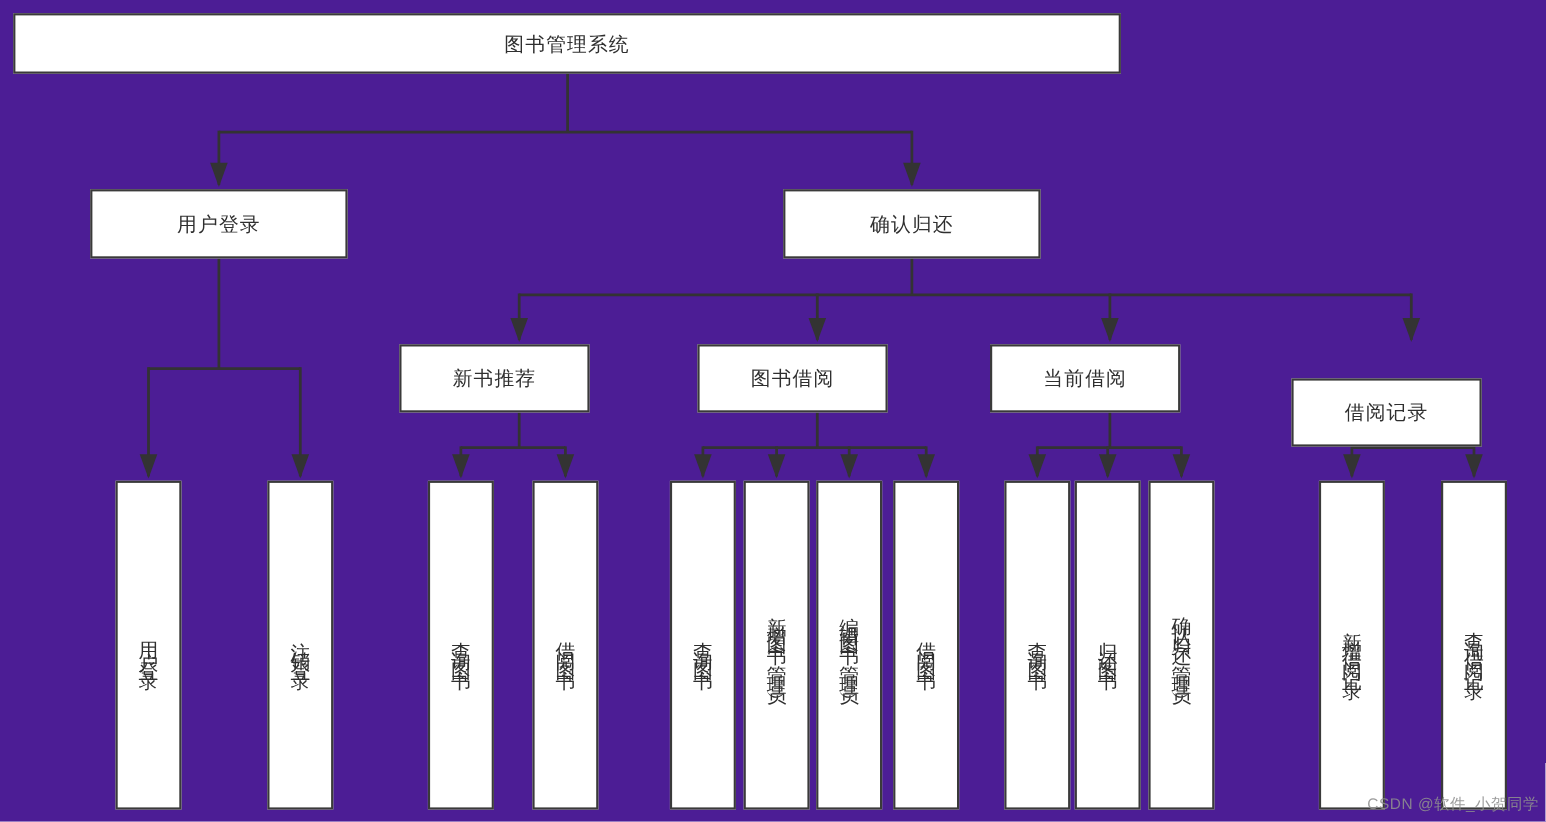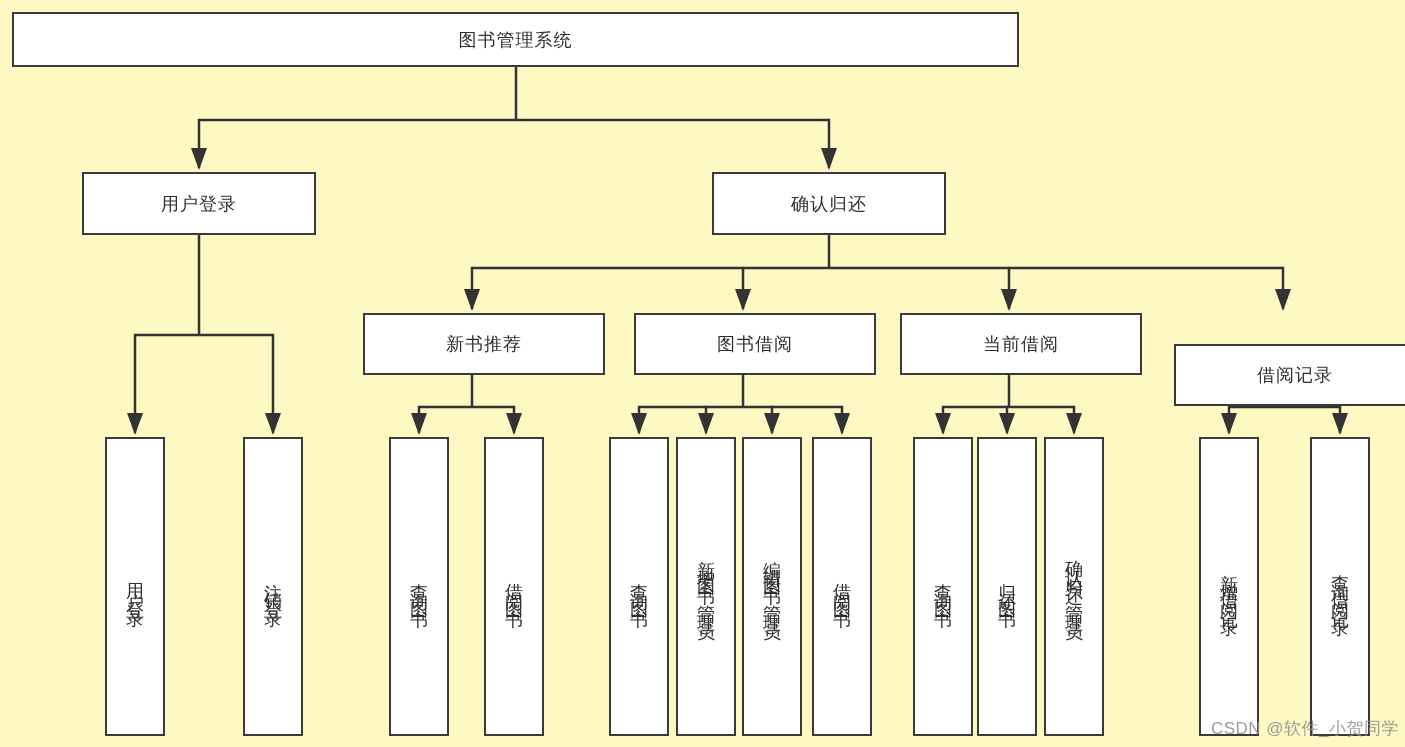--- a/index.html
+++ b/index.html
@@ -1,19 +1,19 @@
 <!DOCTYPE html>
 <html><head>
 <meta charset="utf-8">
 <style>
   html,body{margin:0;padding:0;background:#ffffff;}
   .stage{
     position:relative;
     width:1405px;height:747px;
-    background:#fef9c3;
+    background:#4c1d95;
     font-family:"Liberation Sans", sans-serif;
     color:#2f2f2f;
     overflow:hidden;
   }
   svg.connectors{position:absolute;left:0;top:0;z-index:0;}
   .node{
     position:absolute;
     box-sizing:border-box;
     border:2.5px solid #3a3a3a;
     background:#ffffff;
@@ -22,21 +22,21 @@
     justify-content:center;
     z-index:1;
     font-size:18px;
     letter-spacing:1px;
     white-space:nowrap;
   }
   .node.root{left:12px;top:12px;width:1007px;height:55px;}
   .node.l2{top:172px;width:234px;height:63px;}
   .node.l2.user-login{left:82px;}
   .node.l2.book-mgmt{left:712px;}
-  .node.l3{top:313px;width:242px;height:62px;}
+  .node.l3{top:313px;width:173px;height:62px;}
   .node.l3.new-book-rec{left:363px;}
   .node.l3.book-borrow{left:634px;}
   .node.l3.current-borrow{left:900px;}
   .node.l3.borrow-records{left:1174px;margin-top:31px;}
   .node.leaf{
     top:437px;width:60px;height:299px;
     white-space:normal;
   }
   .node.leaf .vtext{
     writing-mode:vertical-rl;
@@ -49,21 +49,21 @@
   .leaf.p1{left:105px;}  .leaf.p2{left:243px;}
   .leaf.p3{left:389px;}  .leaf.p4{left:484px;}
   .leaf.p5{left:609px;}  .leaf.p6{left:676px;}
   .leaf.p7{left:742px;}  .leaf.p8{left:812px;}
   .leaf.p9{left:913px;}  .leaf.p10{left:977px;} .leaf.p11{left:1044px;}
   .leaf.p12{left:1199px;} .leaf.p13{left:1310px;}
   .watermark{
     position:absolute;
     right:6px;bottom:7px;
     z-index:2;
-    font-size:17px;
+    font-size:14px;
     color:#8f8f8f;
     opacity:.88;
     letter-spacing:.5px;
   }
 </style>
 </head>
 <body>
 
 <div class="stage">
 

